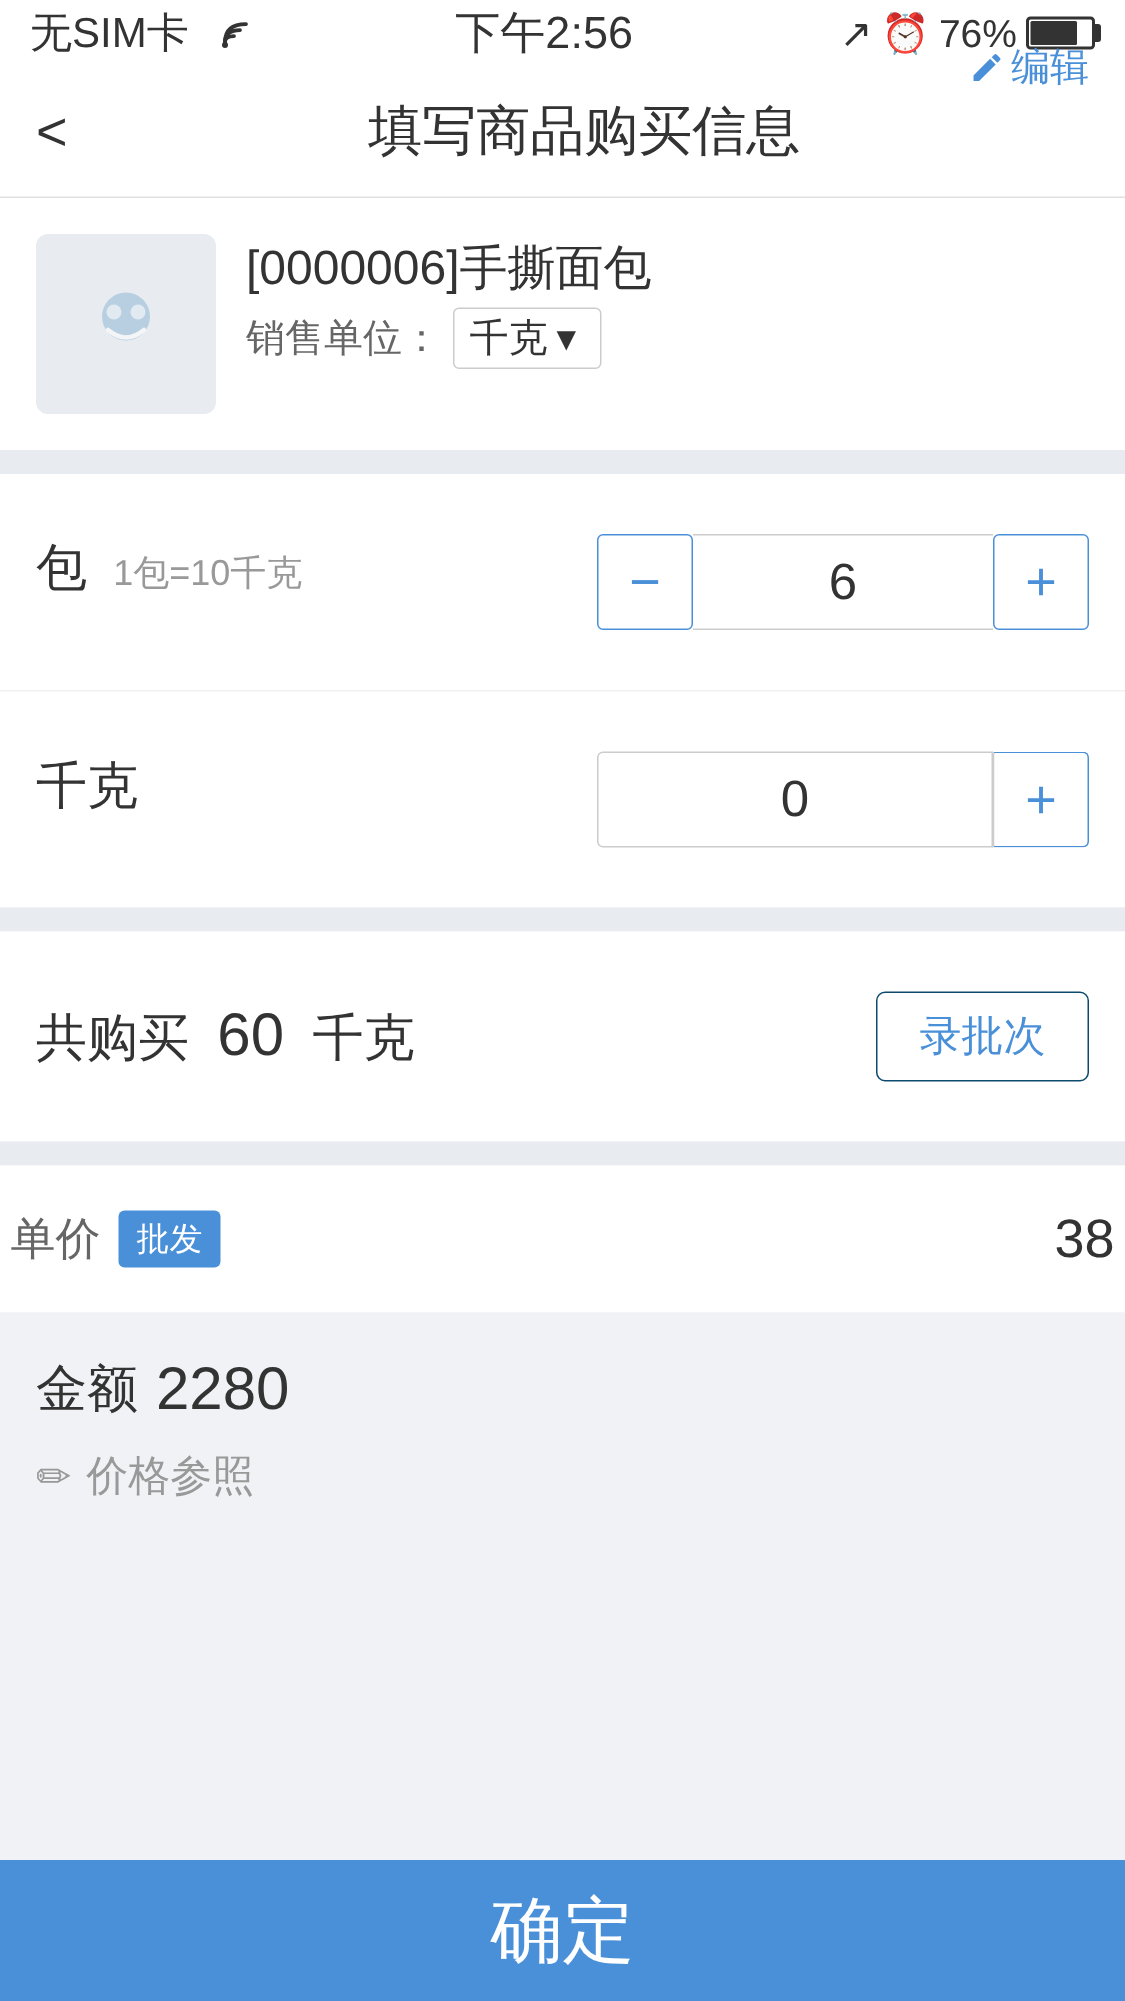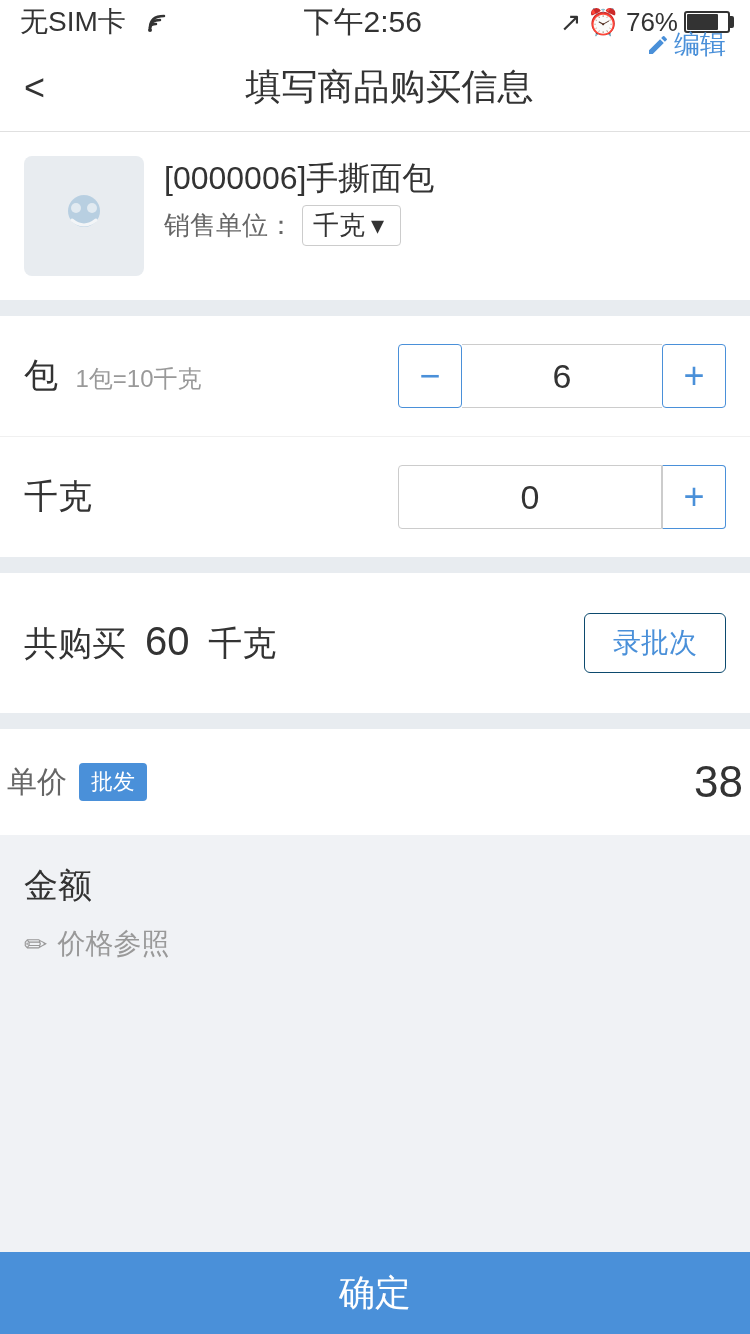--- a/index.html
+++ b/index.html
@@ -153,22 +153,22 @@
       background: #e8ecf0;
     }
 
     
     .section {
       background: #fff;
       padding: 0 24px;
     }
     .input-row {
       display: flex;
-      align-items: center;
-      padding: 28px 0;
+      align-items: flex-start;
+      padding: 40px 0;
       border-bottom: 1px solid #f0f0f0;
     }
     .input-row:last-child { border-bottom: none; }
     .input-label {
       font-size: 34px;
       color: #333;
       flex: 1;
     }
     .input-sublabel {
       font-size: 24px;
@@ -266,21 +266,21 @@
       font-size: 26px;
       color: #e67e22;
       background: #fff;
       cursor: pointer;
       display: flex;
       align-items: center;
       gap: 4px;
     }
     .price-value {
       margin-left: auto;
-      font-size: 44px;
+      font-size: 36px;
       color: #333;
       font-weight: 400;
     }
     .amount-row {
       display: flex;
       align-items: flex-end;
       gap: 12px;
       margin-bottom: 16px;
     }
     .amount-label {
@@ -308,24 +308,24 @@
       background: #f0f2f5;
       flex: 1;
       min-height: 300px;
     }
 
     .confirm-btn {
       position: fixed;
       bottom: 0;
       left: 0;
       width: 750px;
-      height: 82px;
+      height: 94px;
       background: #4a90d9;
       color: #fff;
-      font-size: 36px;
+      font-size: 48px;
       border: none;
       cursor: pointer;
       display: flex;
       align-items: center;
       justify-content: center;
     }
   </style>
 </head>
 <body>
 
@@ -427,20 +427,21 @@
   <div class="price-row">
     <span class="price-label">单价</span>
     <span class="price-tag">批发</span>
     <span class="price-value">38</span>
   </div>
 </div>
 
 <div style="background:#f0f2f5; padding: 28px 24px 0 24px;">
   <div class="amount-row">
     <span class="amount-label">金额</span>
+    <span class="amount-value">2280</span>
   </div>
   <div class="note-row">
     <span style="color:#999; font-size:28px;">✏</span>
     <span class="note-text">价格参照</span>
   </div>
 </div>
 
 <div class="content-area" style="height:350px;"></div>
 
 <button class="confirm-btn">

